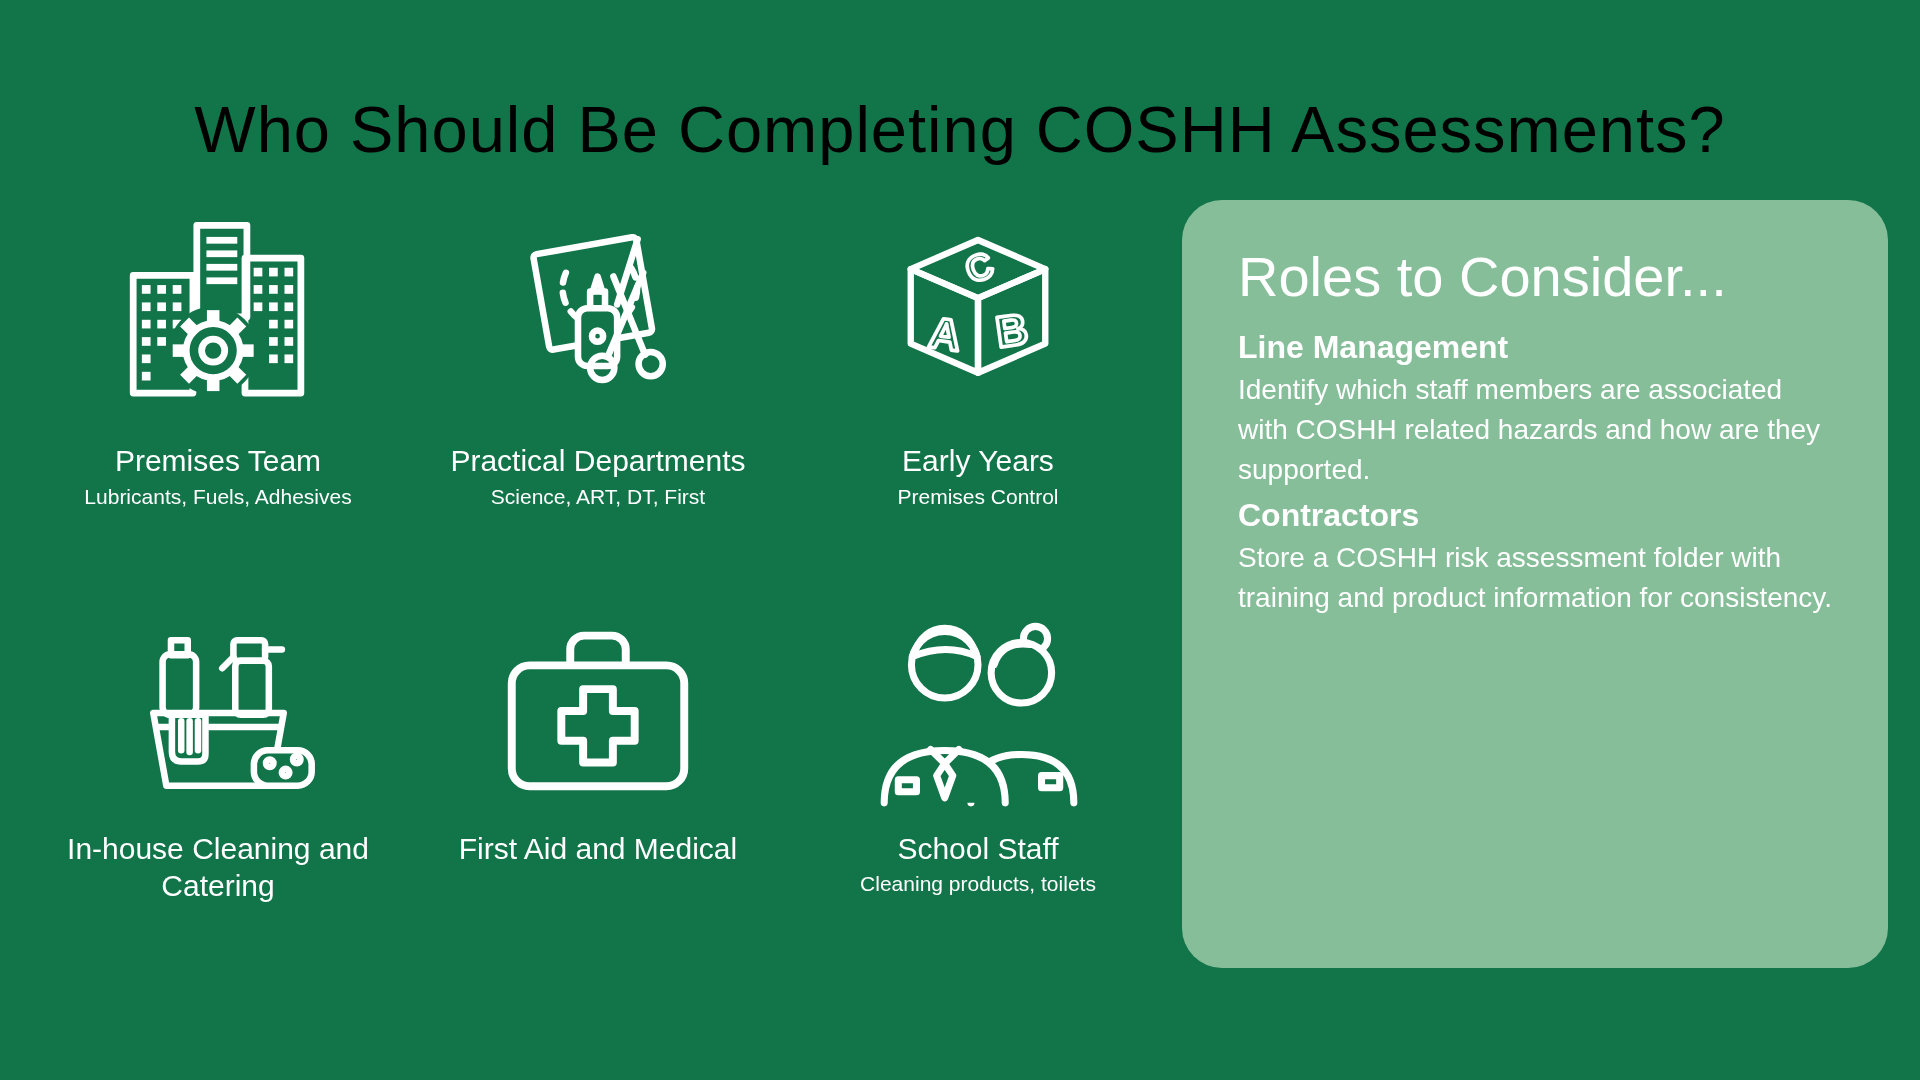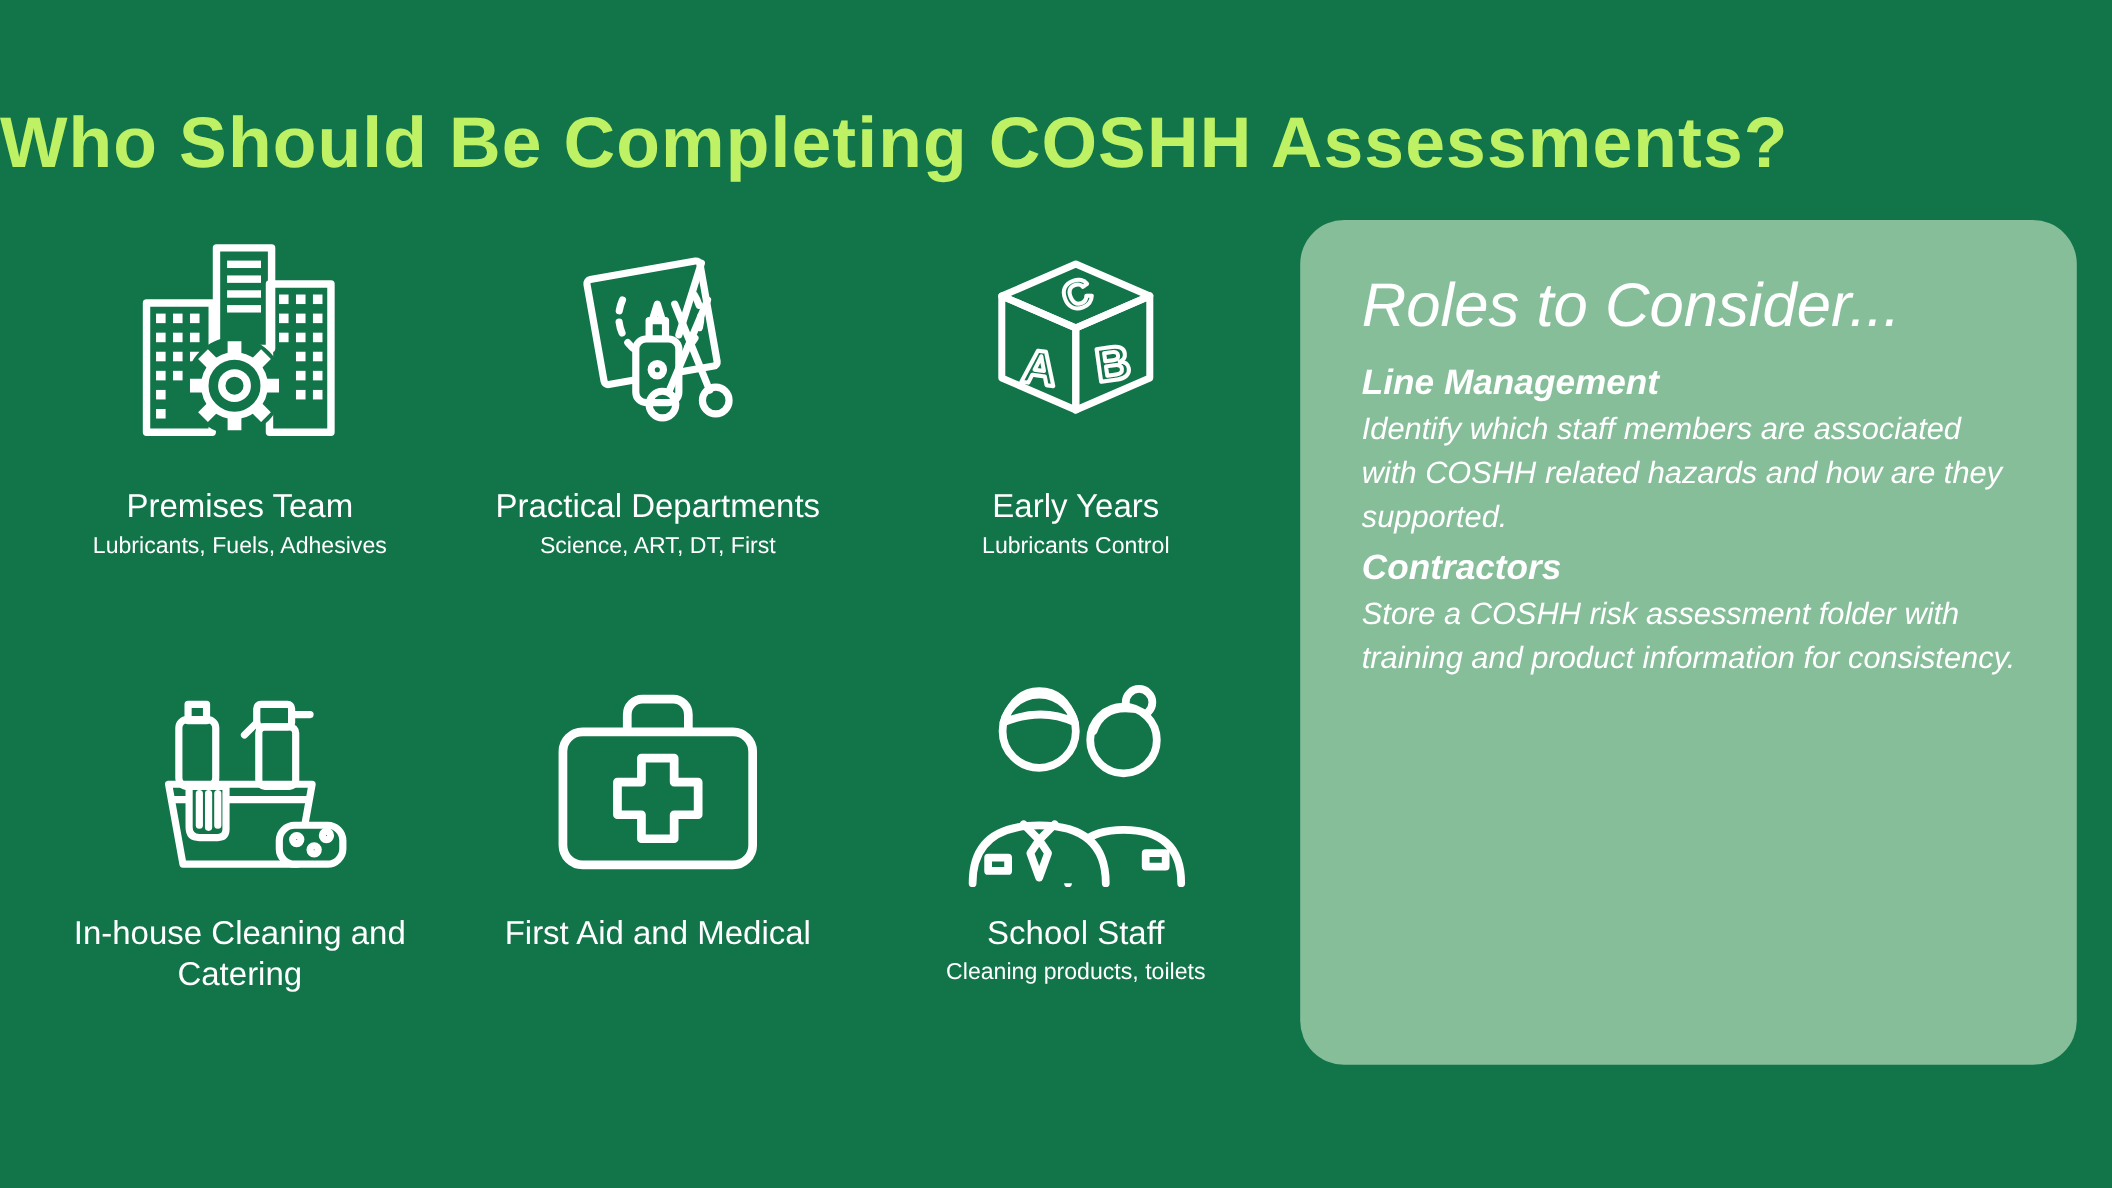--- a/index.html
+++ b/index.html
@@ -7,25 +7,25 @@
     width:1920px;height:1080px;
     background:#12754A;
     font-family:"Liberation Sans", sans-serif;
     color:#ffffff;
     overflow:hidden;
     position:relative;
   }
   .page-title{
     position:absolute;
     top:48px;left:0;width:1920px;
-    text-align:left;
+    text-align:center;
     font-size:65px;
-    font-weight:700;
+    font-weight:400;
     letter-spacing:1px;
-    color:#bef264;
+    color:#000000;
   }
   .items-grid{
     position:absolute;
     left:28px;top:180px;
     width:1140px;
     display:grid;
     grid-template-columns:repeat(3,1fr);
     row-gap:58px;
   }
   .item{
@@ -55,21 +55,20 @@
     margin-top:4px;
   }
   .panel{
     position:absolute;
     left:1182px;top:200px;
     width:706px;height:768px;
     background:#87BE9A;
     border-radius:40px;
     box-sizing:border-box;
     padding:36px 56px;
-    font-style:italic;
   }
   .panel-title{
     font-size:56px;
     font-weight:300;
     margin:8px 0 20px 0;
   }
   .section-heading{
     font-size:32px;
     font-weight:700;
     margin-top:8px;
@@ -182,21 +181,21 @@
         <polygon points="36,54 110,86 110,168 36,136"></polygon>
         <polygon points="110,86 184,54 184,136 110,168"></polygon>
         <g font-family="Liberation Sans, sans-serif" font-weight="bold" stroke-width="4" text-anchor="middle">
           <text x="112" y="66" font-size="40" transform="rotate(-20 112 54)">C</text>
           <text x="73" y="142" font-size="48" transform="rotate(8 73 132)">A</text>
           <text x="148" y="138" font-size="48" transform="rotate(-8 148 128)">B</text>
         </g>
       </svg>
     </div>
     <div class="item-title">Early Years</div>
-    <div class="item-subtitle">Lubricants Control</div>
+    <div class="item-subtitle">Premises Control</div>
   </div>
 
   <div class="item">
     <div class="icon-wrap">
       <svg width="205" height="205" viewBox="0 0 220 220" fill="none" stroke="#ffffff" stroke-width="7" stroke-linecap="round" stroke-linejoin="round">
         <rect x="59" y="40" width="18" height="16"></rect>
         <rect x="50" y="55" width="36" height="65" rx="8"></rect>
         <rect x="126" y="40" width="34" height="22" rx="4"></rect>
         <line x1="160" y1="50" x2="178" y2="50"></line>
         <path d="M126 58 l-12 12"></path>

